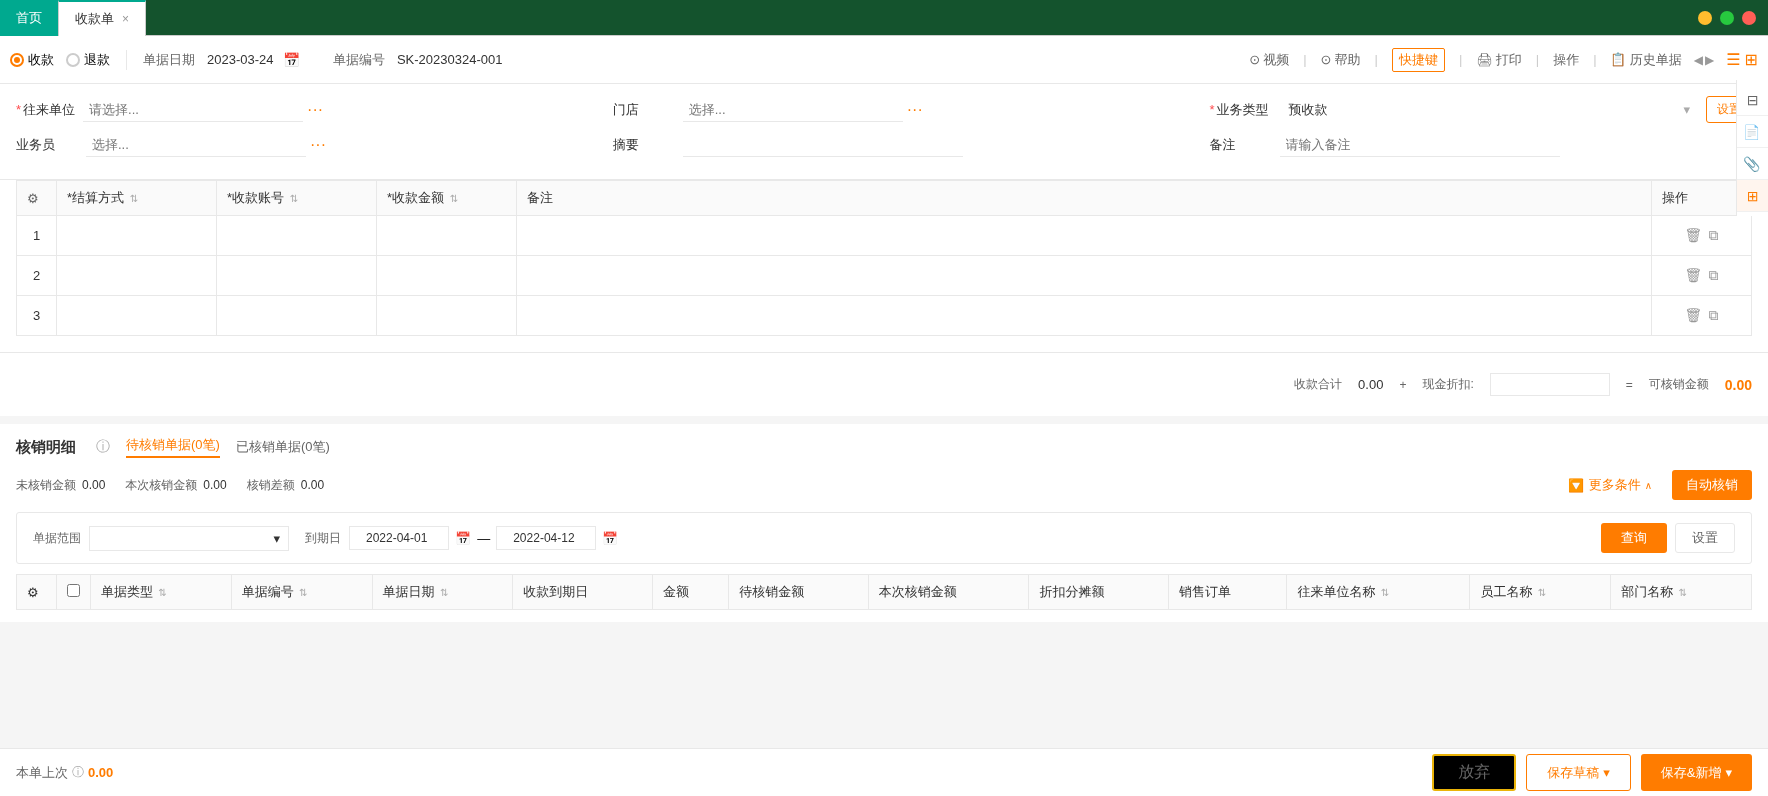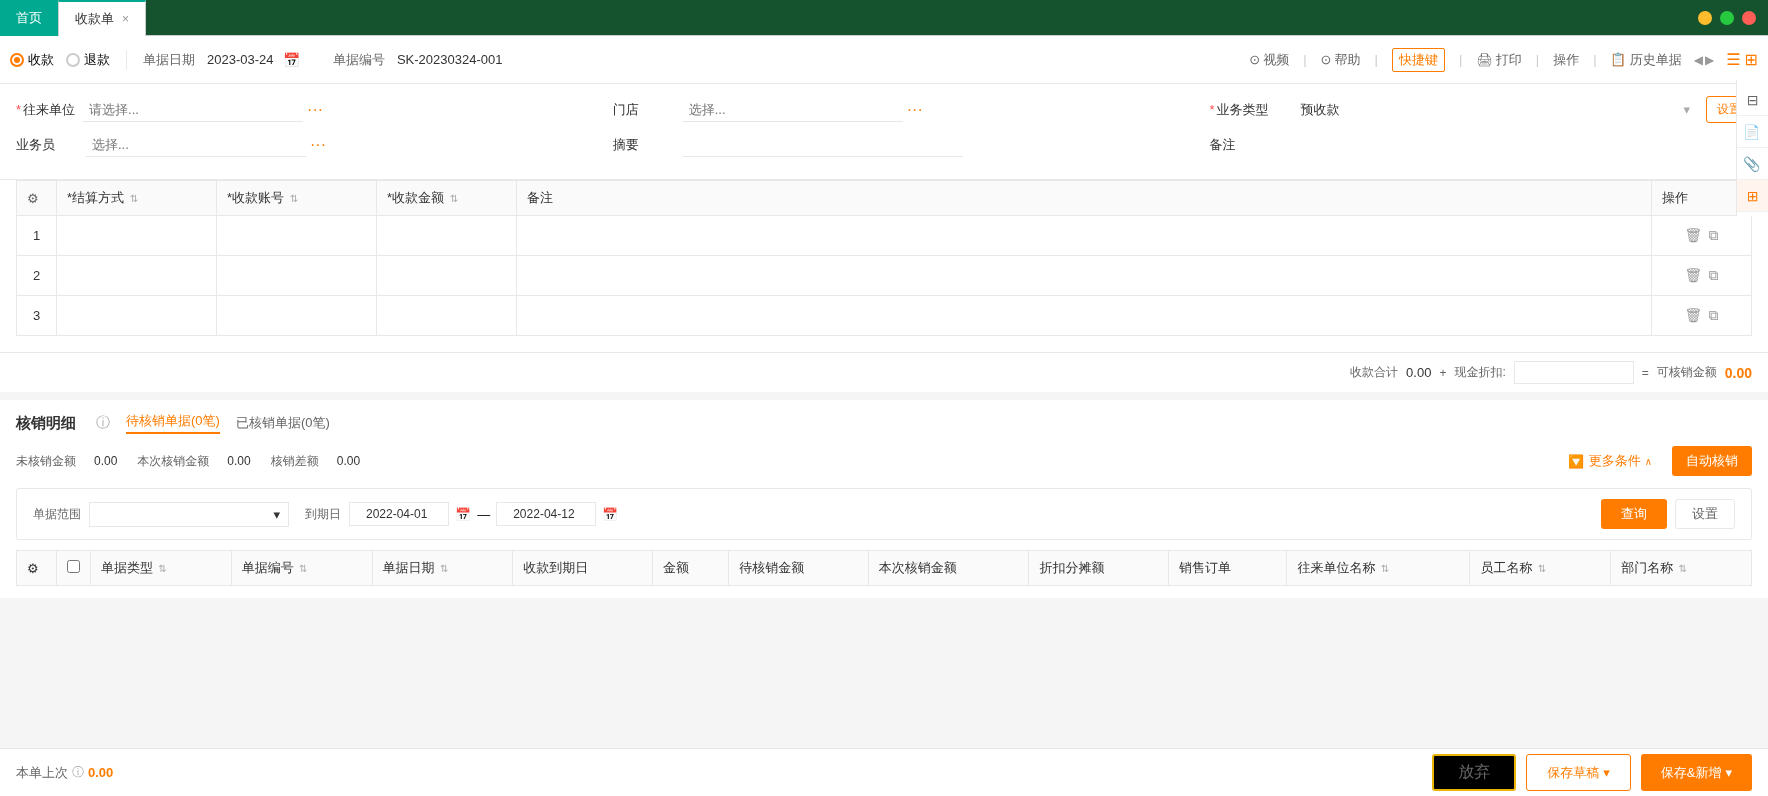--- a/index.html
+++ b/index.html
@@ -87,21 +87,21 @@
     }
     .table-gear { color: #666; cursor: pointer; }
     .sort-icon { color: #aaa; font-size: 10px; margin-left: 2px; }
     .row-num { color: #666; text-align: center; }
     .action-cell { display: flex; gap: 6px; justify-content: center; }
     .action-btn { color: #999; cursor: pointer; font-size: 14px; }
 
     
     .summary-row {
       display: flex; align-items: center; justify-content: flex-end;
-      padding: 8px 16px; gap: 8px; background: #fff; border-top: 1px solid #e8e8e8;
+      padding: 20px 16px; gap: 16px; background: #fff; border-top: 1px solid #e8e8e8;
     }
     .summary-text { color: #666; font-size: 12px; }
     .summary-value { color: #333; font-weight: 500; }
     .summary-orange { color: #ff7c00; font-weight: 600; font-size: 14px; }
     .summary-input {
       border: 1px solid #e8e8e8; padding: 3px 6px; width: 120px;
       outline: none; color: #333;
     }
 
     
@@ -110,21 +110,21 @@
     
     .verify-section { background: #fff; padding: 12px 16px; }
     .verify-header { display: flex; align-items: center; gap: 16px; margin-bottom: 12px; }
     .verify-title { font-size: 15px; font-weight: 600; color: #333; }
     .info-icon { color: #aaa; cursor: pointer; font-size: 14px; margin-left: 4px; }
     .pending-tab {
       color: #ff7c00; cursor: pointer; font-size: 13px; border-bottom: 2px solid #ff7c00; padding-bottom: 2px;
     }
     .done-tab { color: #666; cursor: pointer; font-size: 13px; }
     .stats-row { display: flex; align-items: center; gap: 20px; margin-bottom: 12px; }
-    .stat-item { display: flex; align-items: center; gap: 18px; }
+    .stat-item { display: flex; align-items: center; gap: 6px; }
     .stat-label { color: #666; font-size: 12px; }
     .stat-value { color: #333; font-size: 12px; font-weight: 500; }
     .filter-btn {
       margin-left: auto; color: #ff7c00; cursor: pointer; font-size: 12px;
       display: flex; align-items: center; gap: 4px;
     }
     .auto-verify-btn {
       background: #ff7c00; color: #fff; border: none; border-radius: 3px;
       padding: 6px 14px; cursor: pointer; font-size: 13px;
     }
@@ -297,21 +297,21 @@
       <div class="form-field" style="flex:2;">
         <span class="field-label">门店</span>
         <input class="field-input" style="max-width: 220px; margin-left: 10px;" placeholder="选择...">
         <span class="field-dots">···</span>
       </div>
       <div style="flex:0.2;"></div>
 
       <div class="form-field" style="flex:2;">
         <span class="field-required">*</span>
         <span class="field-label">业务类型</span>
-        <span style="margin-left:24px; color:#333;">预收款</span>
+        <span style="margin-left:12px; color:#333;">预收款</span>
         <span style="margin-left: auto; color:#aaa; cursor:pointer;">▾</span>
         <button class="settings-btn" style="margin-left:16px;">设置</button>
       </div>
     </div>
     <div class="form-row">
 
       <div class="form-field" style="flex:2;">
         <span class="field-label">业务员</span>
         <input class="field-input" style="max-width: 220px; margin-left: 10px;" placeholder="选择...">
         <span class="field-dots">···</span>
@@ -319,20 +319,21 @@
       <div style="flex:0.2;"></div>
 
       <div class="form-field" style="flex:2;">
         <span class="field-label">摘要</span>
         <input class="field-input" style="max-width: 280px; margin-left: 10px;">
       </div>
       <div style="flex:0.2;"></div>
 
       <div class="form-field" style="flex:2;">
         <span class="field-label">备注</span>
+        <input class="field-input" style="max-width: 280px; margin-left: 10px;" placeholder="请输入备注">
       </div>
     </div>
   </div>
 
   <div class="data-table-wrapper">
     <table class="data-table">
       <thead>
         <tr>
           <th style="width:40px;">
             <span class="table-gear">⚙</span>

